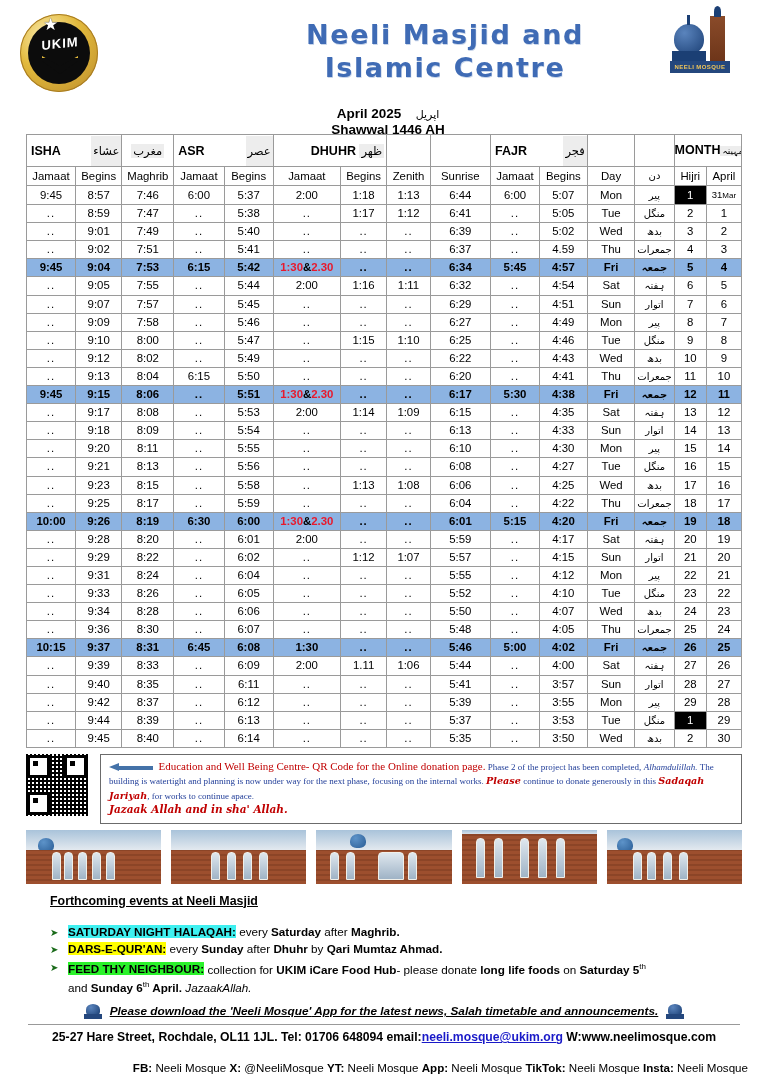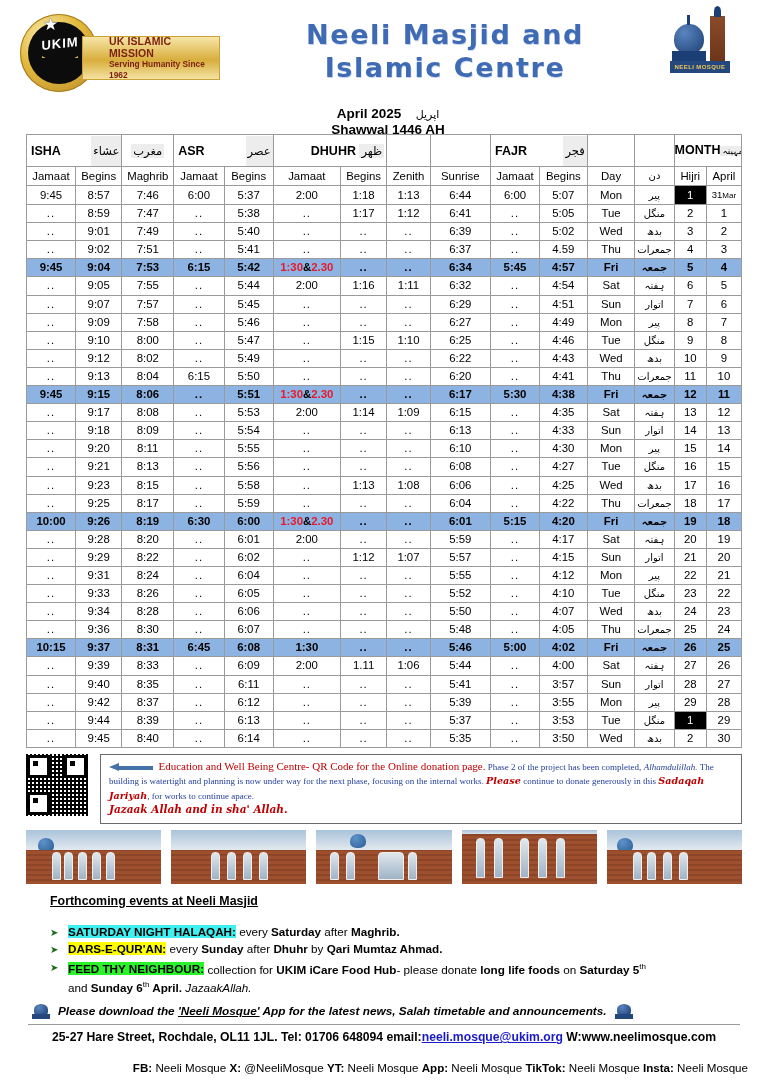--- a/index.html
+++ b/index.html
@@ -436,23 +436,25 @@
   .hl-yellow { background: #ffff00; font-weight: bold; }
   .hl-green { background: #2bf22b; font-weight: bold; }
   .b { font-weight: bold; }
   .it { font-style: italic; }
   sup { font-size: 8px; vertical-align: super; }
 
   
   .app-line {
     display: flex;
     align-items: center;
+    justify-content: center;
     gap: 8px;
     margin-top: 7px;
     padding: 0 12px;
+    text-decoration: underline;
   }
   .mini-mosque {
     width: 18px; height: 18px;
     position: relative;
     flex: 0 0 auto;
   }
   .mini-mosque .d {
     position: absolute;
     left: 2px; top: 2px;
     width: 14px; height: 11px;
@@ -499,24 +501,20 @@
 
 <div class="page">
 
   <div class="header">
     <div class="ukim-logo">
       <div class="ukim-badge">
         <div class="ukim-inner"></div>
         <div class="ukim-star"></div>
         <div class="ukim-text">UKIM</div>
         <div class="ukim-chev"></div>
-      </div>
-      <div class="ukim-bar">
-        <div class="l1">UK ISLAMIC MISSION</div>
-        <div class="l2">Serving Humanity Since 1962</div>
       </div>
     </div>
 
     <div class="title-block">
       <div class="t1">Neeli Masjid and</div>
       <div class="t2">Islamic Centre</div>
     </div>
 
     <div class="mosque-logo">
       <div class="dome"></div>

